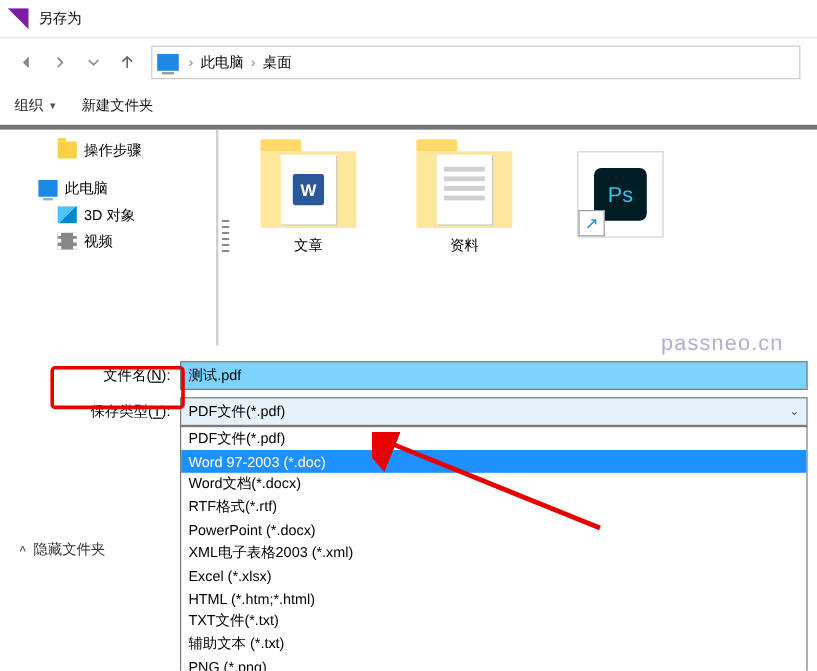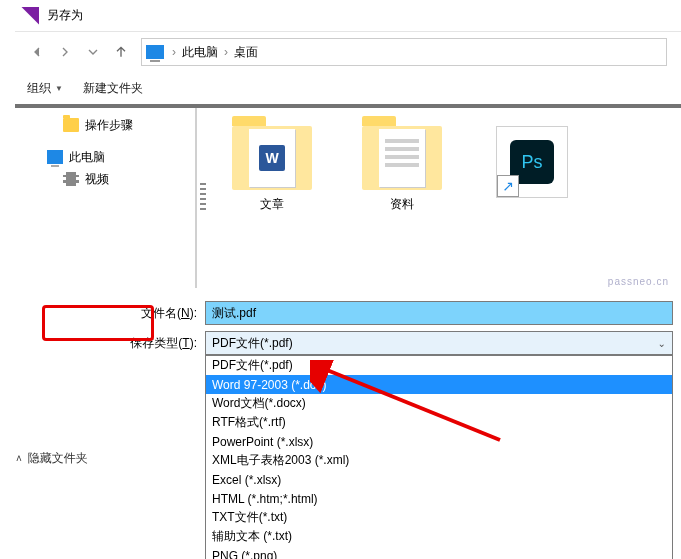--- a/index.html
+++ b/index.html
@@ -1,17 +1,17 @@
 <!DOCTYPE html>
 <html><head>
 <meta charset="utf-8">
 <style>
   * { box-sizing: border-box; margin: 0; padding: 0; font-family: "Microsoft YaHei", "Segoe UI", sans-serif; font-size: 12px; }
   html, body { width: 681px; height: 559px; background: #fff; overflow: hidden; position: relative; }
-  .window { width: 681px; height: 559px; position: relative; background:#fff;padding-left:15px; }
+  .window { width: 681px; height: 559px; position: relative; background:#fff; }
   
   .titlebar { height: 32px; display: flex; align-items: center; padding: 0 6px; border-bottom: 1px solid #e5e5e5; }
   .app-icon { width: 18px; height: 18px; background:#7b1fa2; clip-path: polygon(100% 0, 0 0, 100% 100%); margin-right: 8px; }
   .title { font-size: 12px; color:#000; }
   
   .navbar { height: 40px; display:flex; align-items:center; padding: 0 8px; }
   .nav-btn { width: 28px; height: 28px; display:flex; align-items:center; justify-content:center; color:#888; cursor:default; }
   .nav-btn.enabled { color:#666; cursor:pointer; }
   .nav-btn svg { width:16px; height:16px; }
   .addr { flex:1; height: 28px; border:1px solid #ccc; background:#fff; display:flex; align-items:center; margin:0 6px; padding:0 4px; }
@@ -44,36 +44,36 @@
   .big-folder::before { content:""; position:absolute; top:-10px; left:0; width:34px; height:10px; background:#ffda6a; border-radius:2px 2px 0 0; }
   .big-folder.word .page { width:46px; height:58px; background:#fff; box-shadow:1px 1px 0 #ccc; display:flex; align-items:center; justify-content:center; }
   .big-folder.word .w { width:26px; height:26px; background:#2b579a; color:#fff; display:flex; align-items:center; justify-content:center; font-weight:bold; font-size:14px; border-radius:2px; }
   .big-folder.plain .page { width:46px; height:58px; background:#fff; box-shadow:1px 1px 0 #ccc; }
   .big-folder.plain .page::after { content:""; display:block; margin:10px 6px 0; height:4px; background:#d0d0d0; box-shadow:0 8px 0 #d0d0d0, 0 16px 0 #d0d0d0, 0 24px 0 #d0d0d0; }
   .shortcut-file { width:72px; height:72px; background:#fff; border:1px solid #d0d0d0; position:relative; display:flex; align-items:center; justify-content:center; }
   .shortcut-file .ps { width:44px; height:44px; background:#001d26; color:#31c5f0; display:flex; align-items:center; justify-content:center; font-size:18px; font-weight:normal; border-radius:6px; }
   .shortcut-file .arrow { position:absolute; left:0; bottom:0; width:22px; height:22px; background:#fff; border:1px solid #999; display:flex; align-items:center; justify-content:center; color:#1e88e5; font-size:14px; }
   
   .form-area { position:relative; padding-top:10px; }
-  .form-row { display:flex; align-items:center; height:30px;margin-left:40px; }
+  .form-row { display:flex; align-items:center; height:30px; }
   .form-label { width:150px; text-align:right; padding-right:8px; }
   .form-label u { text-decoration:underline; }
   .text-input { flex:1; height:24px; border:1px solid #7a7a7a; padding:0 6px; margin-right:8px; background:#7dd3fc; color:#000; }
   .combo { position:relative; flex:1; margin-right:8px; }
   .combo-display { height:24px; border:1px solid #7a7a7a; background:#e6f2fb; padding:0 6px; display:flex; align-items:center; justify-content:space-between; cursor:pointer; }
   .combo-display .chev { font-size:10px; color:#555; }
   .combo-list { position:absolute; top:24px; left:0; right:0; background:#fff; border:1px solid #7a7a7a; z-index:10; }
   .combo-opt { height:19px; padding:0 6px; display:flex; align-items:center; cursor:pointer; }
   .combo-opt.sel { background:#1e90ff; color:#fff;text-align:right; }
   .red-box { position:absolute; border:3px solid #e60000; border-radius:4px; pointer-events:none; }
   .red-box.rb1 { top:305px; left:42px; width:112px; height:36px; }
   .red-arrow { position:absolute; pointer-events:none; z-index:20; }
   .hide-folders { position:absolute; left:16px; top:450px; display:flex; align-items:center; gap:6px; cursor:pointer; color:#333; }
   .hide-folders .chev { font-size:10px; }
-  .watermark { position:absolute; right:12px; top:276px; color:#b0b0cc; font-size:10px; font-family: Arial, sans-serif; letter-spacing:1px; pointer-events:none; }
+  .watermark { position:absolute; right:28px; top:276px; color:#b0b0cc; font-size:18px; font-family: Arial, sans-serif; letter-spacing:1px; pointer-events:none; }
 </style>
 </head>
 <body>
 
 <div class="window">
 
   <div class="titlebar">
     <div class="app-icon"></div>
     <div class="title">另存为</div>
   </div>
@@ -121,20 +121,24 @@
   <div class="body">
     <div class="tree">
       <div class="tree-item indent">
         <span class="ico folder"></span>
         <span>操作步骤</span>
       </div>
       <div style="height:10px"></div>
       <div class="tree-item">
         <span class="ico monitor"></span>
         <span>此电脑</span>
+      </div>
+      <div class="tree-item indent">
+        <span class="ico cube"></span>
+        <span>3D 对象</span>
       </div>
       <div class="tree-item indent">
         <span class="ico film"></span>
         <span>视频</span>
       </div>
     </div>
     <div class="splitter"></div>
     <div class="files">
       <div class="file">
         <div class="big-folder word">
@@ -173,21 +177,21 @@
       <div class="combo">
         <div class="combo-display">
           <span>PDF文件(*.pdf)</span>
           <span class="chev">⌄</span>
         </div>
         <div class="combo-list">
           <div class="combo-opt">PDF文件(*.pdf)</div>
           <div class="combo-opt sel">Word 97-2003 (*.doc)</div>
           <div class="combo-opt">Word文档(*.docx)</div>
           <div class="combo-opt">RTF格式(*.rtf)</div>
-          <div class="combo-opt">PowerPoint (*.xlsx)</div>
+          <div class="combo-opt">PowerPoint (*.docx)</div>
           <div class="combo-opt">XML电子表格2003 (*.xml)</div>
           <div class="combo-opt">Excel (*.xlsx)</div>
           <div class="combo-opt">HTML (*.htm;*.html)</div>
           <div class="combo-opt">TXT文件(*.txt)</div>
           <div class="combo-opt">辅助文本 (*.txt)</div>
           <div class="combo-opt">PNG (*.png)</div>
         </div>
       </div>
     </div>
   </div>

